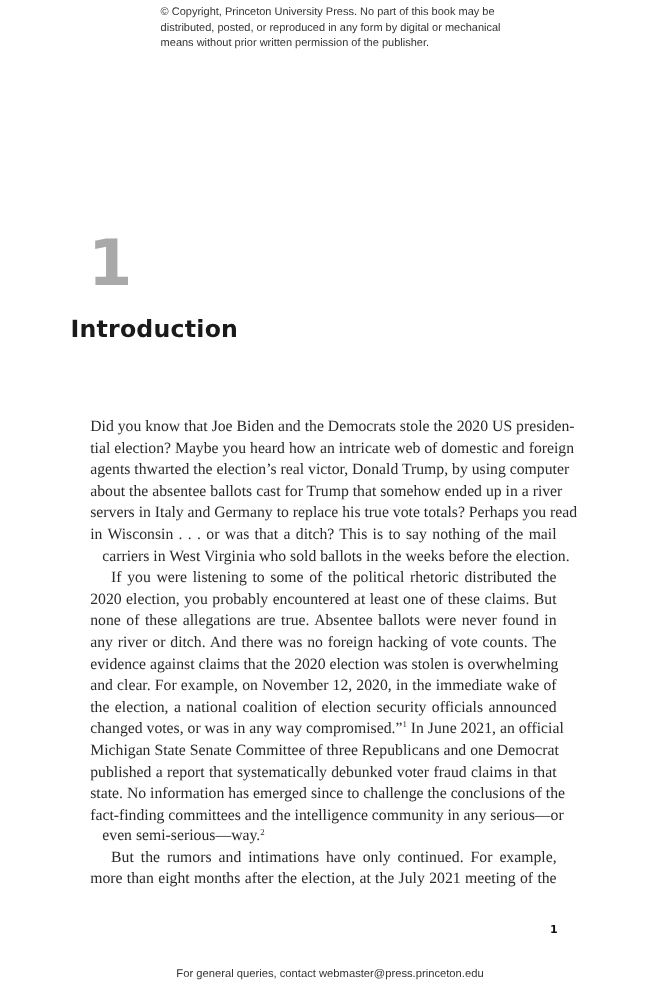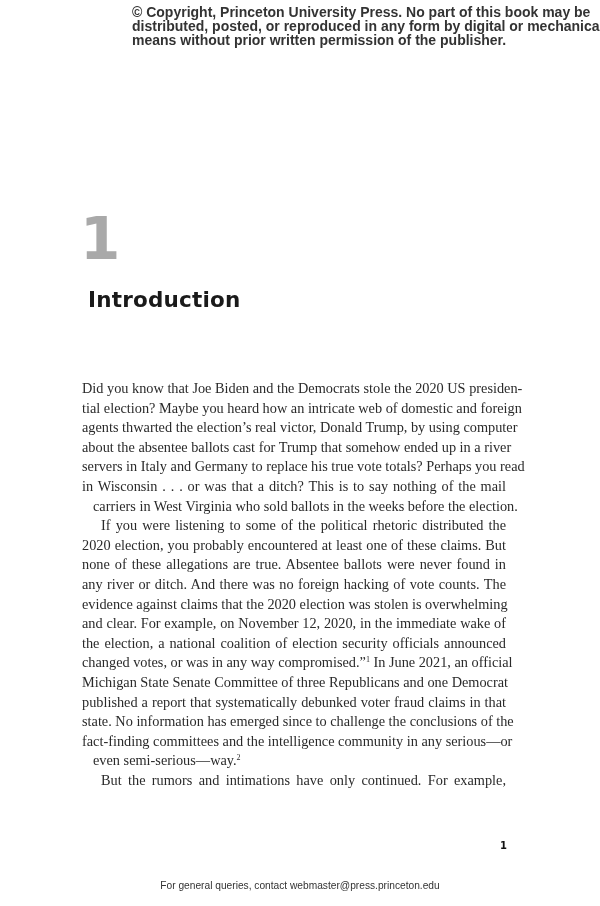--- a/index.html
+++ b/index.html
@@ -9,44 +9,43 @@
     }
     body {
       width: 600px;
       height: 906px;
       position: relative;
       overflow: hidden;
       color: #1e1e1e;
     }
     .copyright {
       position: absolute;
-      left: 132px;
+      left: 146px;
       top: 5px;
       width: 360px;
       font-family: "Liberation Sans", sans-serif;
-      font-size: 14px;
+      font-size: 10px;
       line-height: 14px;
       color: #333;
-      font-weight: bold;
     }
     .copyright span { display: block; white-space: nowrap; }
     .chapter-number {
       position: absolute;
       left: 80px;
       top: 204px;
       font-family: "DejaVu Sans", sans-serif;
       font-weight: bold;
       font-size: 58px;
       line-height: 70px;
       color: #a9a9a9;
       letter-spacing: -2px;
     }
     .chapter-title {
       position: absolute;
-      left: 88px;
+      left: 64px;
       top: 285px;
       font-family: "DejaVu Sans", sans-serif;
       font-weight: bold;
       font-size: 21.5px;
       line-height: 30px;
       color: #1a1a1a;
       letter-spacing: 0.2px;
     }
     .body-text {
       position: absolute;
@@ -129,18 +128,19 @@
     <span class="line">the election, a national coalition of election security officials announced</span>
     <span class="line"><span>changed votes, or was in any way compromised.”</span><sup>1</sup><span> In June 2021, an official</span></span>
     <span class="line">Michigan State Senate Committee of three Republicans and one Democrat</span>
     <span class="line">published a report that systematically debunked voter fraud claims in that</span>
     <span class="line">state. No information has emerged since to challenge the conclusions of the</span>
     <span class="line">fact-finding committees and the intelligence community in any serious—or</span>
     <span class="line last"><span>even semi-serious—way.</span><sup>2</sup></span>
   </div>
   <div>
     <span class="line indent">But the rumors and intimations have only continued. For example,</span>
+    <span class="line">more than eight months after the election, at the July 2021 meeting of the</span>
   </div>
 </div>
 
 <div class="page-number">1</div>
 
 <div class="footer">For general queries, contact webmaster@press.princeton.edu</div>
 
 </body></html>

